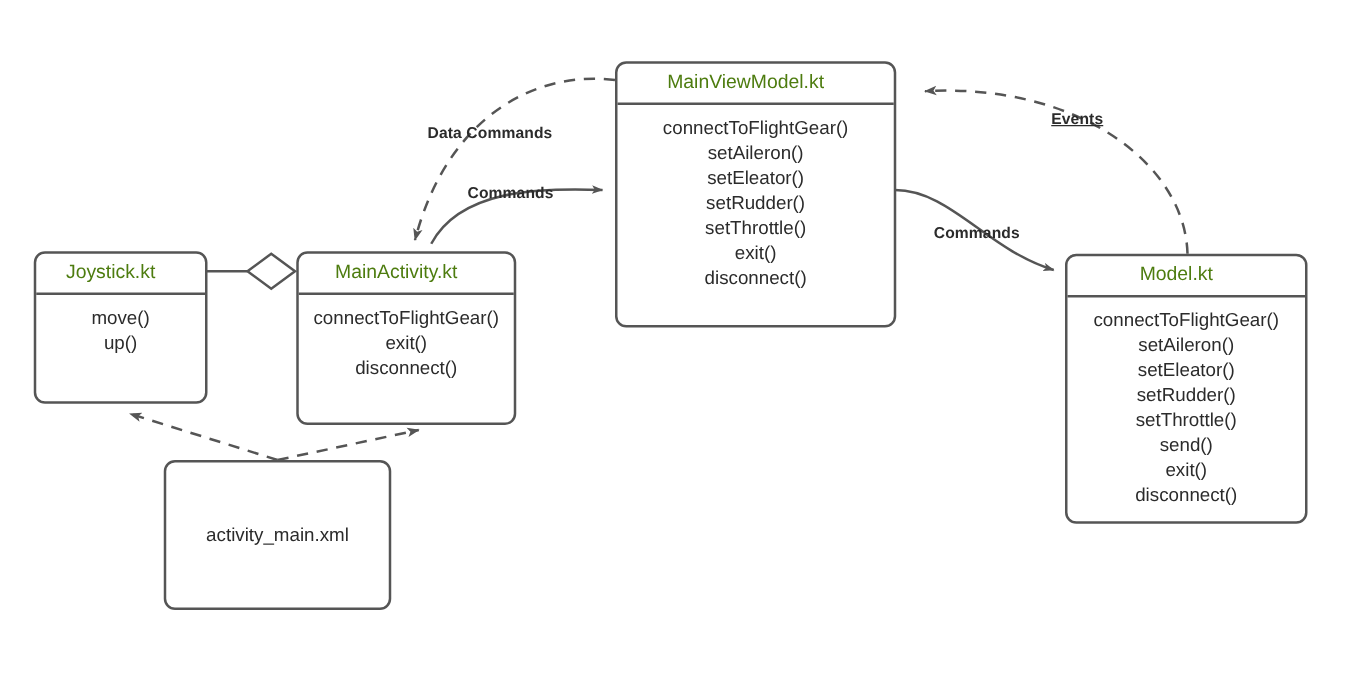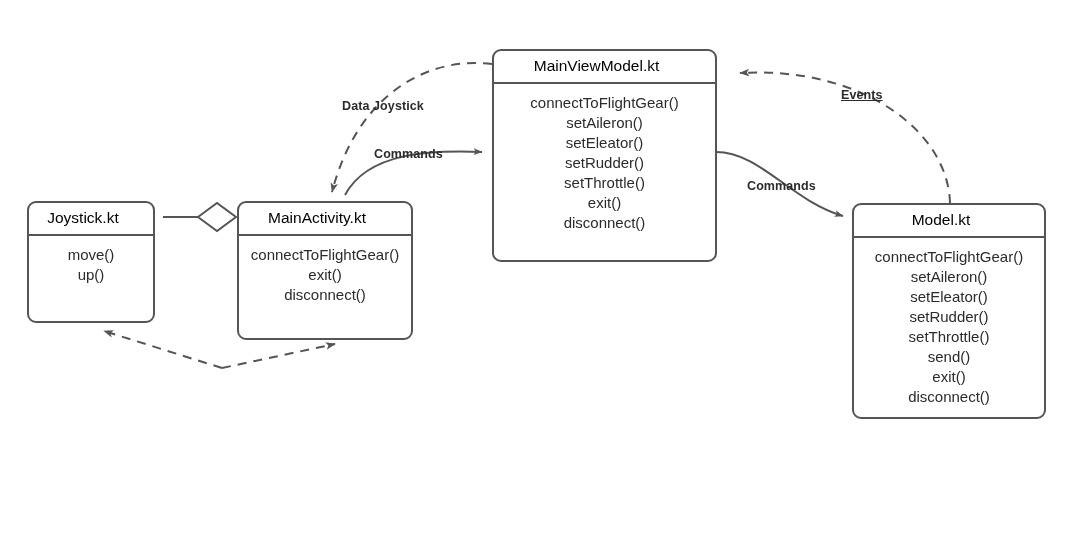--- a/index.html
+++ b/index.html
@@ -33,21 +33,21 @@
     border-radius: 9px;
     background: #ffffff;
     display: flex;
     flex-direction: column;
   }
   .uml-title {
     box-sizing: border-box;
     width: 100%;
     text-align: center;
     font-size: 15.5px;
-    color: #000000;
+    color: #4d7c0f;
     padding: 6px 20px 7px 4px;
     border-bottom: 2px solid #555555;
     white-space: nowrap;
   }
   .uml-members {
     box-sizing: border-box;
     width: 100%;
     text-align: center;
     padding: 9px 6px 6px 6px;
     font-size: 15px;
@@ -109,21 +109,21 @@
      MainViewModel.kt (dashed) --&gt;
     <path d="M 950,203 C 948,130 860,66 740,73" fill="none" stroke="#555555" stroke-width="2" stroke-dasharray="9,7" marker-end="url(#arrow-dash)"></path>
 
      Joystick.kt (dashed) --&gt;
     <path d="M 222,368 L 104,331" fill="none" stroke="#555555" stroke-width="2" stroke-dasharray="9,7" marker-end="url(#arrow-dash)"></path>
 
      MainActivity.kt (dashed) --&gt;
     <path d="M 222,368 L 335,344" fill="none" stroke="#555555" stroke-width="2" stroke-dasharray="9,7" marker-end="url(#arrow-dash)"></path>
   </svg>
 
-  <div class="uml-box" style="left:27px; top:201px; width:128px; height:122px;">
+  <div class="uml-box" style="left:27px; top:201px; width:139px; height:122px;">
     <div class="uml-title">Joystick.kt</div>
     <div class="uml-members">
       <div class="uml-member">move()</div>
       <div class="uml-member">up()</div>
     </div>
   </div>
 
   <div class="uml-box" style="left:237px; top:201px; width:176px; height:139px;">
     <div class="uml-title">MainActivity.kt</div>
     <div class="uml-members">
@@ -153,22 +153,25 @@
       <div class="uml-member">setAileron()</div>
       <div class="uml-member">setEleator()</div>
       <div class="uml-member">setRudder()</div>
       <div class="uml-member">setThrottle()</div>
       <div class="uml-member">send()</div>
       <div class="uml-member">exit()</div>
       <div class="uml-member">disconnect()</div>
     </div>
   </div>
 
+  <div class="plain-box" style="left:131px; top:368px; width:182px; height:120px;">
+    <span>activity_main.xml</span>
+  </div>
 
-  <div class="edge-label" style="left:342px; top:99px;">Data Joystick</div>
+  <div class="edge-label" style="left:342px; top:99px;">Data Commands</div>
 
   <div class="edge-label" style="left:374px; top:147px;">Commands</div>
 
   <div class="edge-label" style="left:747px; top:179px;">Commands</div>
 
   <div class="edge-label" style="left:841px; top:88px;text-decoration:underline;">Events</div>
 
 </div>
 
 </body></html>

